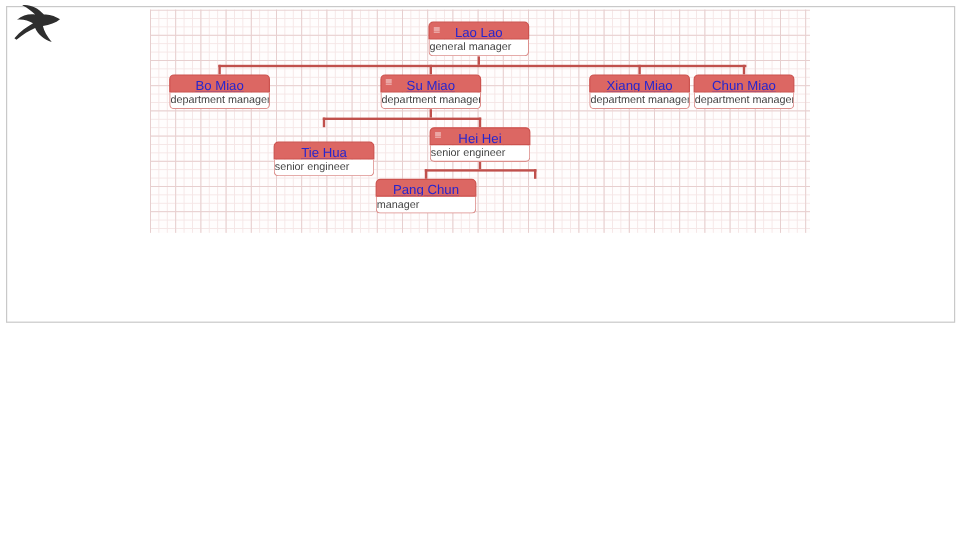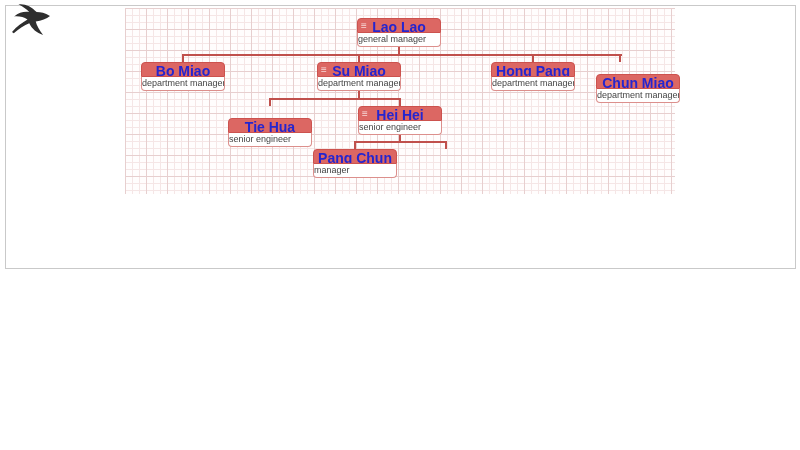--- a/index.html
+++ b/index.html
@@ -48,38 +48,38 @@
     border-radius:4px 4px 0 0;
     text-align:center;white-space:nowrap;overflow:hidden;
   }
   .node .title .menu{
     position:absolute;left:3px;top:0;
     font-size:10px;line-height:14px;
     color:rgba(255,255,255,0.75);
     cursor:pointer;
   }
   .node .title a.name{
-    font-size:14px;font-weight:bold;
+    font-size:11px;font-weight:normal;
     color:#2525cf;text-decoration:underline;
     cursor:pointer;
   }
   .node .content{
     height:13px;line-height:13px;box-sizing:content-box;
     background:#ffffff;
     border:1px solid #dc8f8c;border-top:none;
     border-radius:0 0 4px 4px;
     font-size:9px;color:#444444;
     text-align:left;white-space:nowrap;overflow:hidden;
   }
   
   .n-lao  {left:232px;top:10px;}
   .n-bo   {left:16px; top:54px;}
   .n-su   {left:192px;top:54px;}
   .n-hong {left:366px;top:54px;}
-  .n-chun {left:471px;top:54px;margin-top:12px;}
+  .n-chun {left:453px;top:54px;}
   .n-tie  {left:103px;top:110px;}
   .n-hei  {left:233px;top:98px;}
   .n-pang {left:188px;top:141px;}
   .n-xiang{left:279px;top:141px;}
   
   .line{position:absolute;background:#c0504c;z-index:2;}
   .v{width:2px;}
   .h{height:2px;}
   .l1-down {left:273px;top:39px;height:7px;}
   .l1-span {left:57px; top:46px;width:440px;}
@@ -140,21 +140,21 @@
   <div class="node n-su">
     <div class="title">
       <span class="menu">≡</span>
       <a class="name">Su Miao</a>
     </div>
     <div class="content">department manager</div>
   </div>
 
   <div class="node n-hong">
     <div class="title">
-      <a class="name">Hong Pang</a>
+      <a class="name">Xiang Miao</a>
     </div>
     <div class="content">department manager</div>
   </div>
 
   <div class="node n-chun">
     <div class="title">
       <a class="name">Chun Miao</a>
     </div>
     <div class="content">department manager</div>
   </div>

